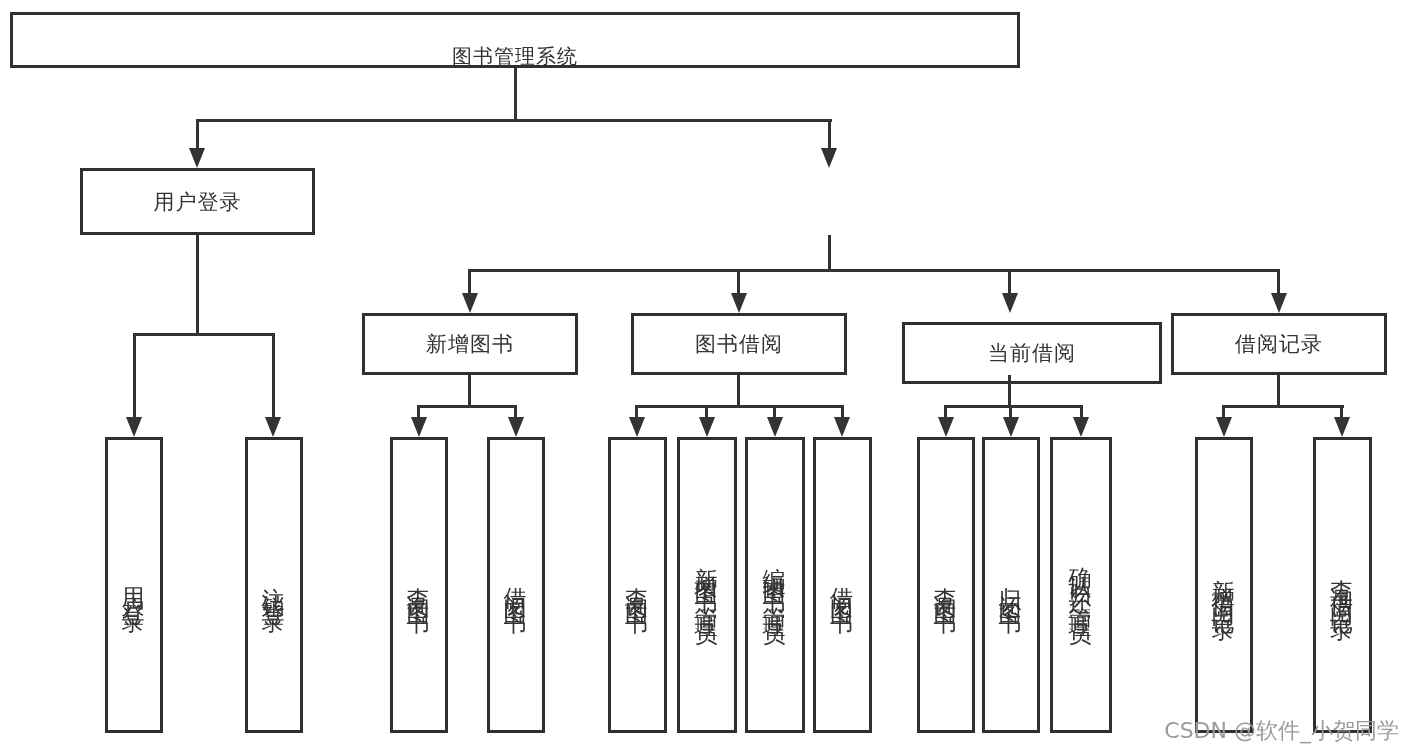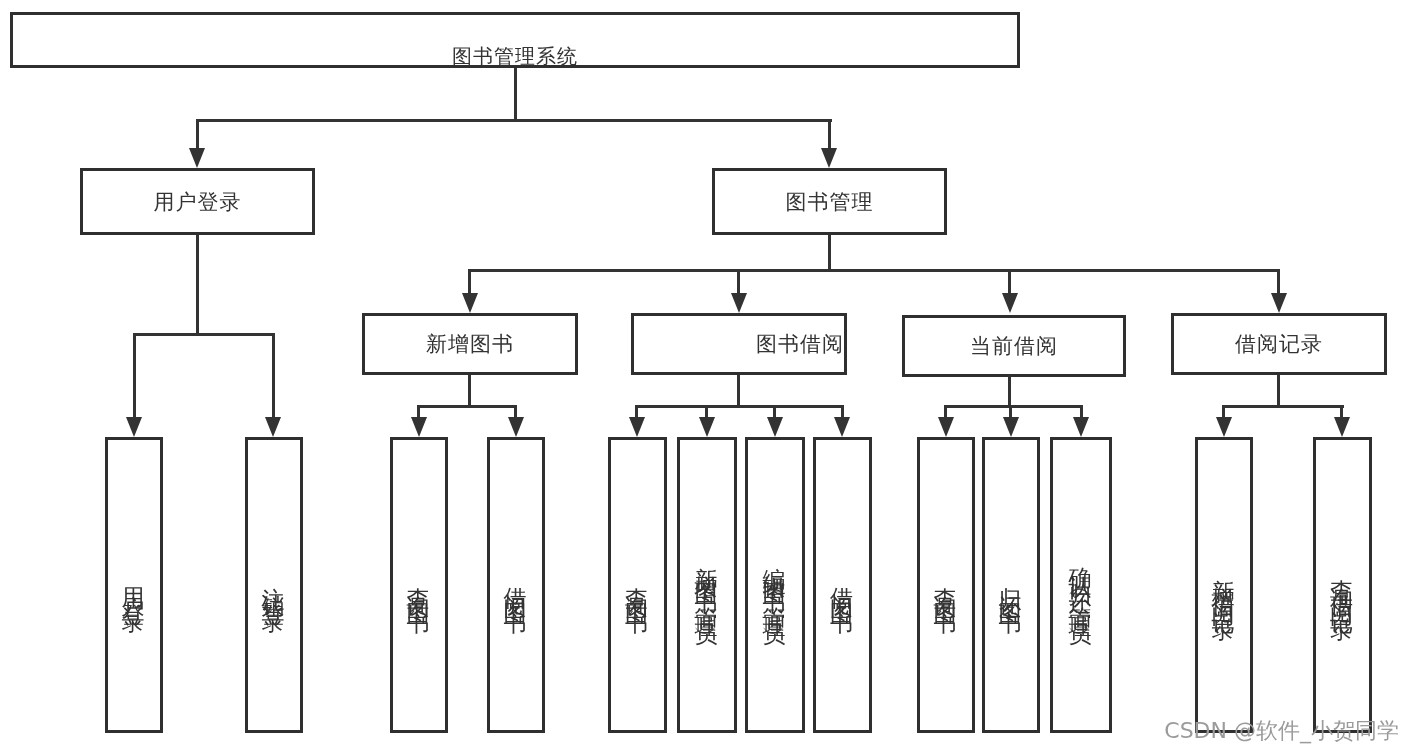--- a/index.html
+++ b/index.html
@@ -59,23 +59,20 @@
   <div class="line" style="left:514px; top:68px; width:3px; height:53px;"></div>
   <div class="line" style="left:196px; top:119px; width:636px; height:3px;"></div>
   <div class="line" style="left:196px; top:119px; width:3px; height:31px;"></div>
   <div class="arrow" style="left:189px; top:148px;"></div>
   <div class="line" style="left:828px; top:119px; width:3px; height:31px;"></div>
   <div class="arrow" style="left:821px; top:148px;"></div>
 
   <div class="box" style="left:80px; top:168px; width:235px; height:67px;">
     <span class="h-label">用户登录</span>
   </div>
-  <div class="box" style="left:712px; top:168px; width:235px; height:67px;">
-    <span class="h-label">图书管理</span>
-  </div>
 
   <div class="line" style="left:196px; top:235px; width:3px; height:101px;"></div>
   <div class="line" style="left:133px; top:333px; width:142px; height:3px;"></div>
   <div class="line" style="left:133px; top:333px; width:3px; height:86px;"></div>
   <div class="arrow" style="left:126px; top:417px;"></div>
   <div class="line" style="left:272px; top:333px; width:3px; height:86px;"></div>
   <div class="arrow" style="left:265px; top:417px;"></div>
 
   <div class="line" style="left:828px; top:235px; width:3px; height:37px;"></div>
   <div class="line" style="left:468px; top:269px; width:812px; height:3px;"></div>
@@ -84,24 +81,24 @@
   <div class="line" style="left:737px; top:269px; width:3px; height:26px;"></div>
   <div class="arrow" style="left:731px; top:293px;"></div>
   <div class="line" style="left:1008px; top:269px; width:3px; height:26px;"></div>
   <div class="arrow" style="left:1002px; top:293px;"></div>
   <div class="line" style="left:1277px; top:269px; width:3px; height:26px;"></div>
   <div class="arrow" style="left:1271px; top:293px;"></div>
 
   <div class="box" style="left:362px; top:313px; width:216px; height:62px;">
     <span class="h-label">新增图书</span>
   </div>
-  <div class="box" style="left:631px; top:313px; width:216px; height:62px;justify-content:flex-end;">
+  <div class="box" style="left:631px; top:313px; width:216px; height:62px;">
     <span class="h-label">图书借阅</span>
   </div>
-  <div class="box" style="left:902px; top:315px; width:224px; height:62px;">
+  <div class="box" style="left:902px; top:322px; width:260px; height:62px;">
     <span class="h-label">当前借阅</span>
   </div>
   <div class="box" style="left:1171px; top:313px; width:216px; height:62px;">
     <span class="h-label">借阅记录</span>
   </div>
 
   <div class="line" style="left:468px; top:375px; width:3px; height:33px;"></div>
   <div class="line" style="left:417px; top:405px; width:100px; height:3px;"></div>
   <div class="line" style="left:417px; top:405px; width:3px; height:16px;"></div>
   <div class="arrow" style="left:411px; top:417px;"></div>

